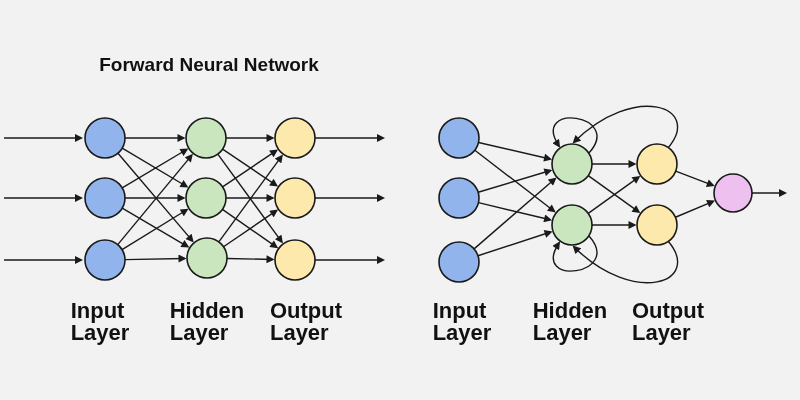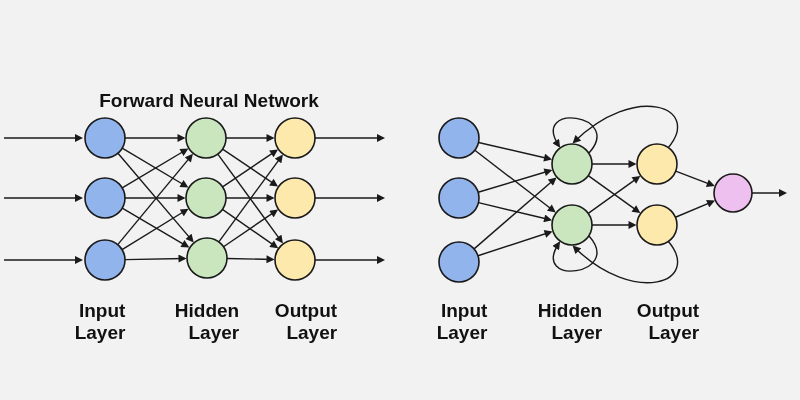--- a/index.html
+++ b/index.html
@@ -7,25 +7,25 @@
     width:800px;height:400px;
     font-family:"Liberation Sans","DejaVu Sans",sans-serif;
     background:#ffffff;
   }
   .canvas{
     position:relative;width:800px;height:400px;overflow:hidden;
   }
   #diagram-svg{position:absolute;left:0;top:0;}
   .title{
     position:absolute;top:53px;transform:translateX(-50%);
-    font-size:19px;font-weight:600;color:#111;white-space:nowrap;line-height:24px;margin-top:36px;
+    font-size:19px;font-weight:600;color:#111;white-space:nowrap;line-height:24px;
   }
   .layer-label{
     position:absolute;top:300px;transform:translateX(-50%);
-    text-align:right;font-size:19px;font-weight:600;color:#111;line-height:22px;white-space:nowrap;
+    text-align:left;font-size:22px;font-weight:600;color:#111;line-height:22px;white-space:nowrap;
   }
 </style>
 </head>
 <body>
 
 <div class="canvas" style="background: rgb(242, 242, 243);">
 
   <svg id="diagram-svg" width="800" height="400" viewBox="0 0 800 400">
       <defs>
         <marker id="arw" viewBox="0 0 10 10" refX="7.5" refY="5" markerWidth="9" markerHeight="8" orient="auto" markerUnits="userSpaceOnUse">

